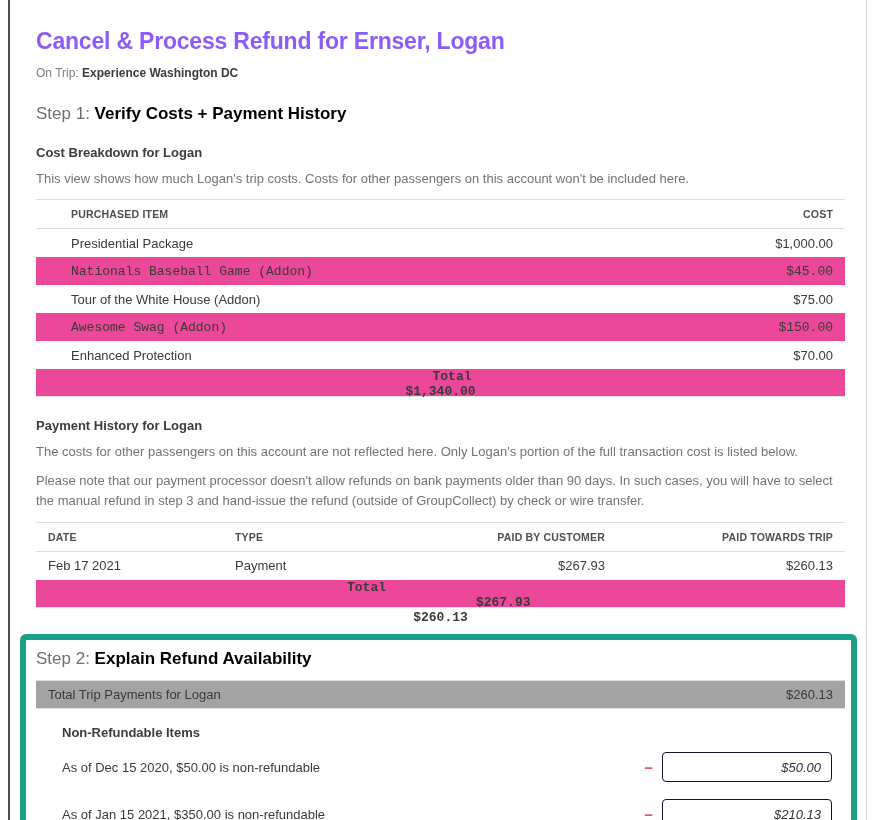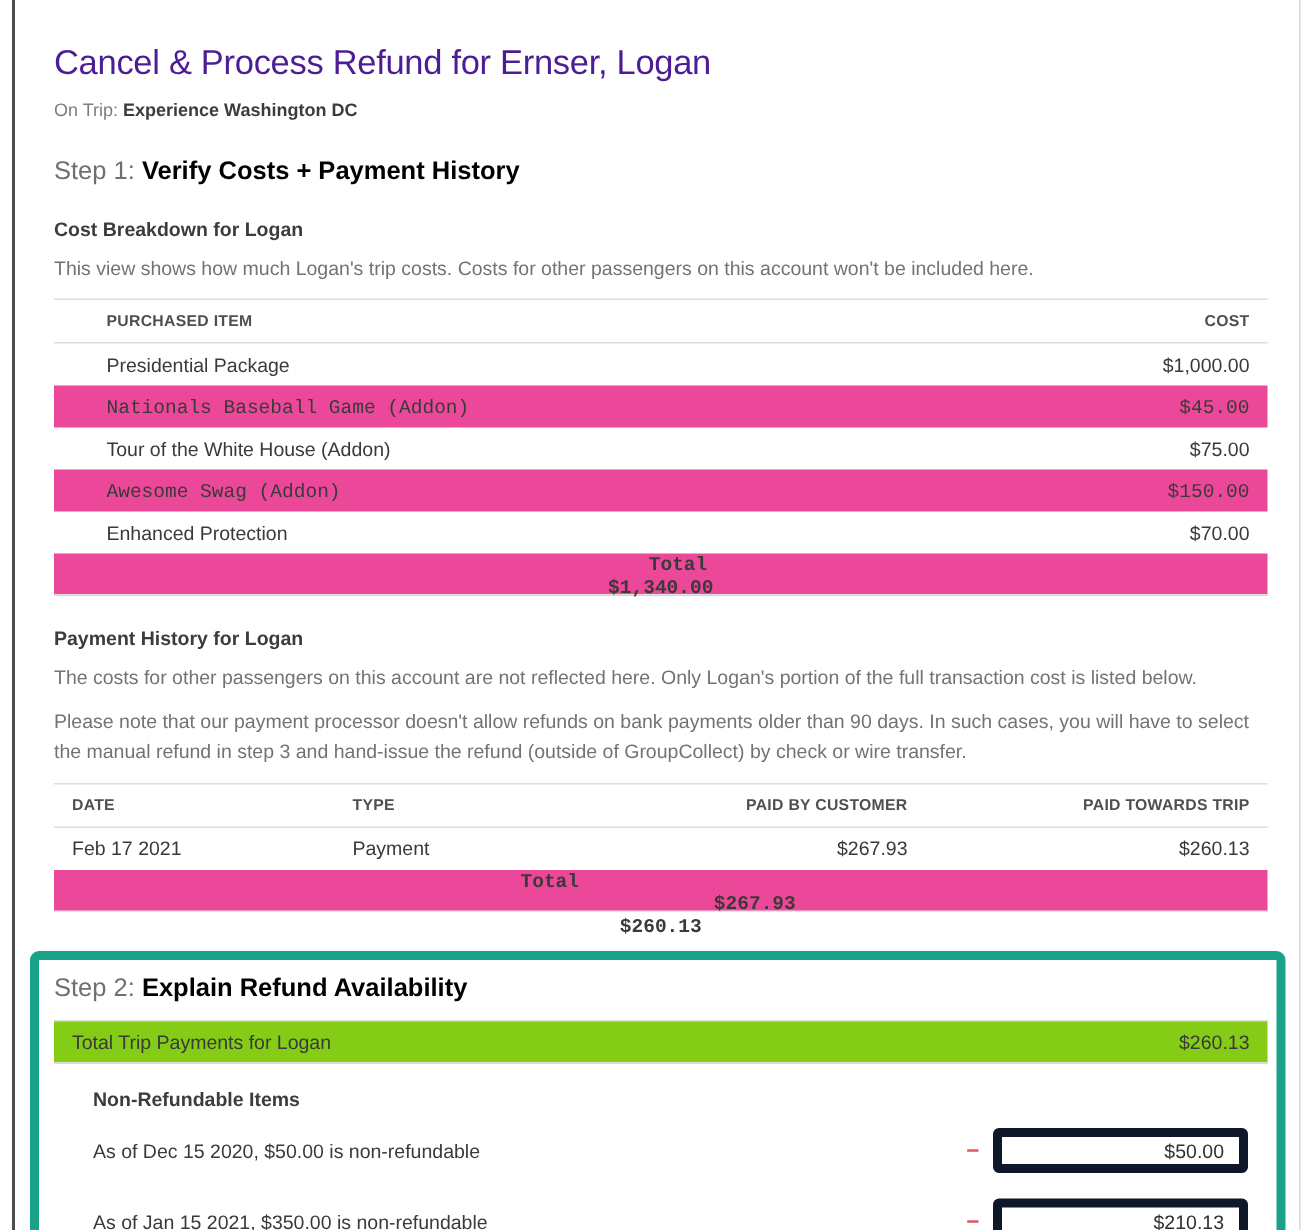--- a/index.html
+++ b/index.html
@@ -7,21 +7,21 @@
     font-family:"Liberation Sans","DejaVu Sans",sans-serif; color:#3a3a3a;
     overflow:hidden; position:relative; }
 
   .edge-line-left { position:absolute; left:8px; top:0; width:2px; height:820px;
     background:#4e4e4e; }
   .edge-line-right { position:absolute; left:866px; top:0; width:1px; height:820px;
     background:#d8d8d8; }
 
   .page { padding:28px 28px 0 36px; }
 
-  h1.page-title { font-size:23px; font-weight:normal; color:#4c1d95;
+  h1.page-title { font-size:23px; font-weight:bold; color:#8b5cf6;
     letter-spacing:-0.2px; }
 
   .on-trip { margin-top:11px; font-size:12px; color:#7d7d7d; }
   .on-trip b { color:#3c3c3c; font-weight:bold; }
 
   .step-heading { font-size:17px; margin-top:24px; color:#6f6f6f; font-weight:normal; }
   .step-heading b { color:#000000; font-weight:bold; }
 
   .section-heading { margin-top:21px; font-size:13px; font-weight:bold; color:#3c3c3c; }
   .section-desc { margin-top:9px; font-size:13px; color:#737373; line-height:1.55;
@@ -46,31 +46,31 @@
   .pgrid .c3 { width:180px; text-align:right; }
   .pgrid .c4 { flex:1; text-align:right; }
 
   
   .step2-box { margin-top:26px; margin-left:-16px; width:837px;
     border:6px solid #19a287; border-radius:6px; background:#ffffff;
     padding:5px 0 0 0; min-height:213px; }
   .step2-box .step-heading { margin-top:4px; margin-left:10px; }
   .band { margin-left:10px; margin-top:11px; width:809px; height:29px;
     display:flex; align-items:center; justify-content:space-between;
-    background:#84cc16; border-top:1px solid #dddddc; border-bottom:1px solid #dddddc;
+    background:#a3a3a3; border-top:1px solid #dddddc; border-bottom:1px solid #dddddc;
     padding:0 12px; font-size:13px; }
   .nr-heading { margin:16px 0 0 36px; font-size:13px; font-weight:bold; color:#3c3c3c; }
   .nr-row { margin-left:10px; width:809px; height:39px; margin-top:8px;
     display:flex; align-items:center; padding-left:26px; padding-right:13px;
     font-size:13px; }
   .nr-label { flex:1; }
   .minus { color:#e25563; font-weight:bold; font-size:15px; margin-right:9px; }
-  .nr-input { width:170px; height:30px; border:6px solid #0f172a; border-radius:4px;
+  .nr-input { width:170px; height:30px; border:1px solid #0f172a; border-radius:4px;
     text-align:right; padding:4px 10px; font-size:13px; color:#2f2f2f;
-    font-family:"Liberation Sans","DejaVu Sans",sans-serif; background:#fff; }
+    font-family:"Liberation Sans","DejaVu Sans",sans-serif; background:#fff;font-style:italic; }
 </style>
 </head>
 <body>
 
 <div class="edge-line-left"></div>
 <div class="edge-line-right"></div>
 
 <div class="page">
 
   <h1 class="page-title">Cancel &amp; Process Refund for Ernser, Logan</h1>

